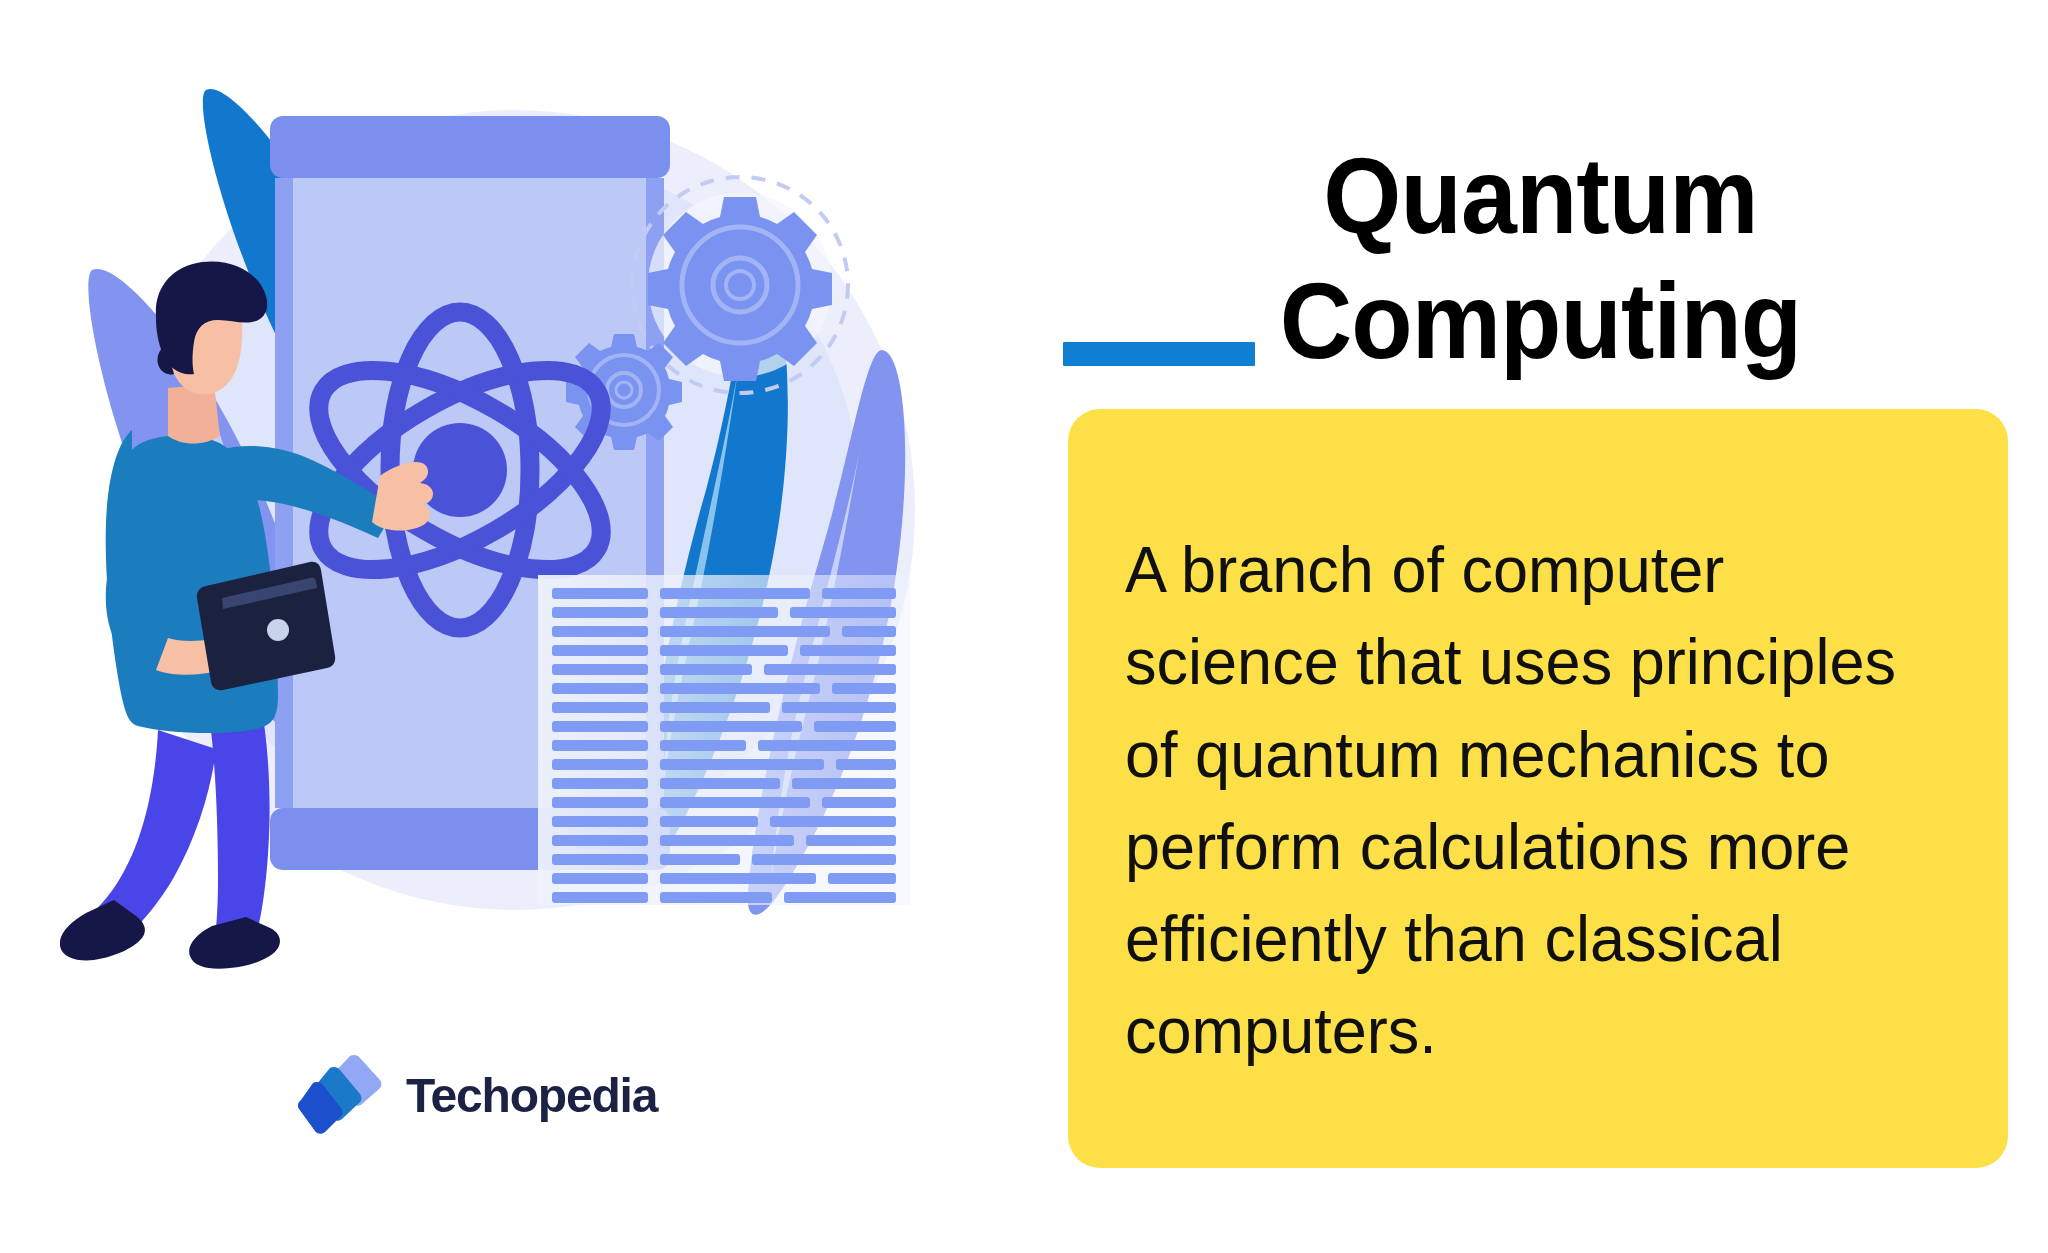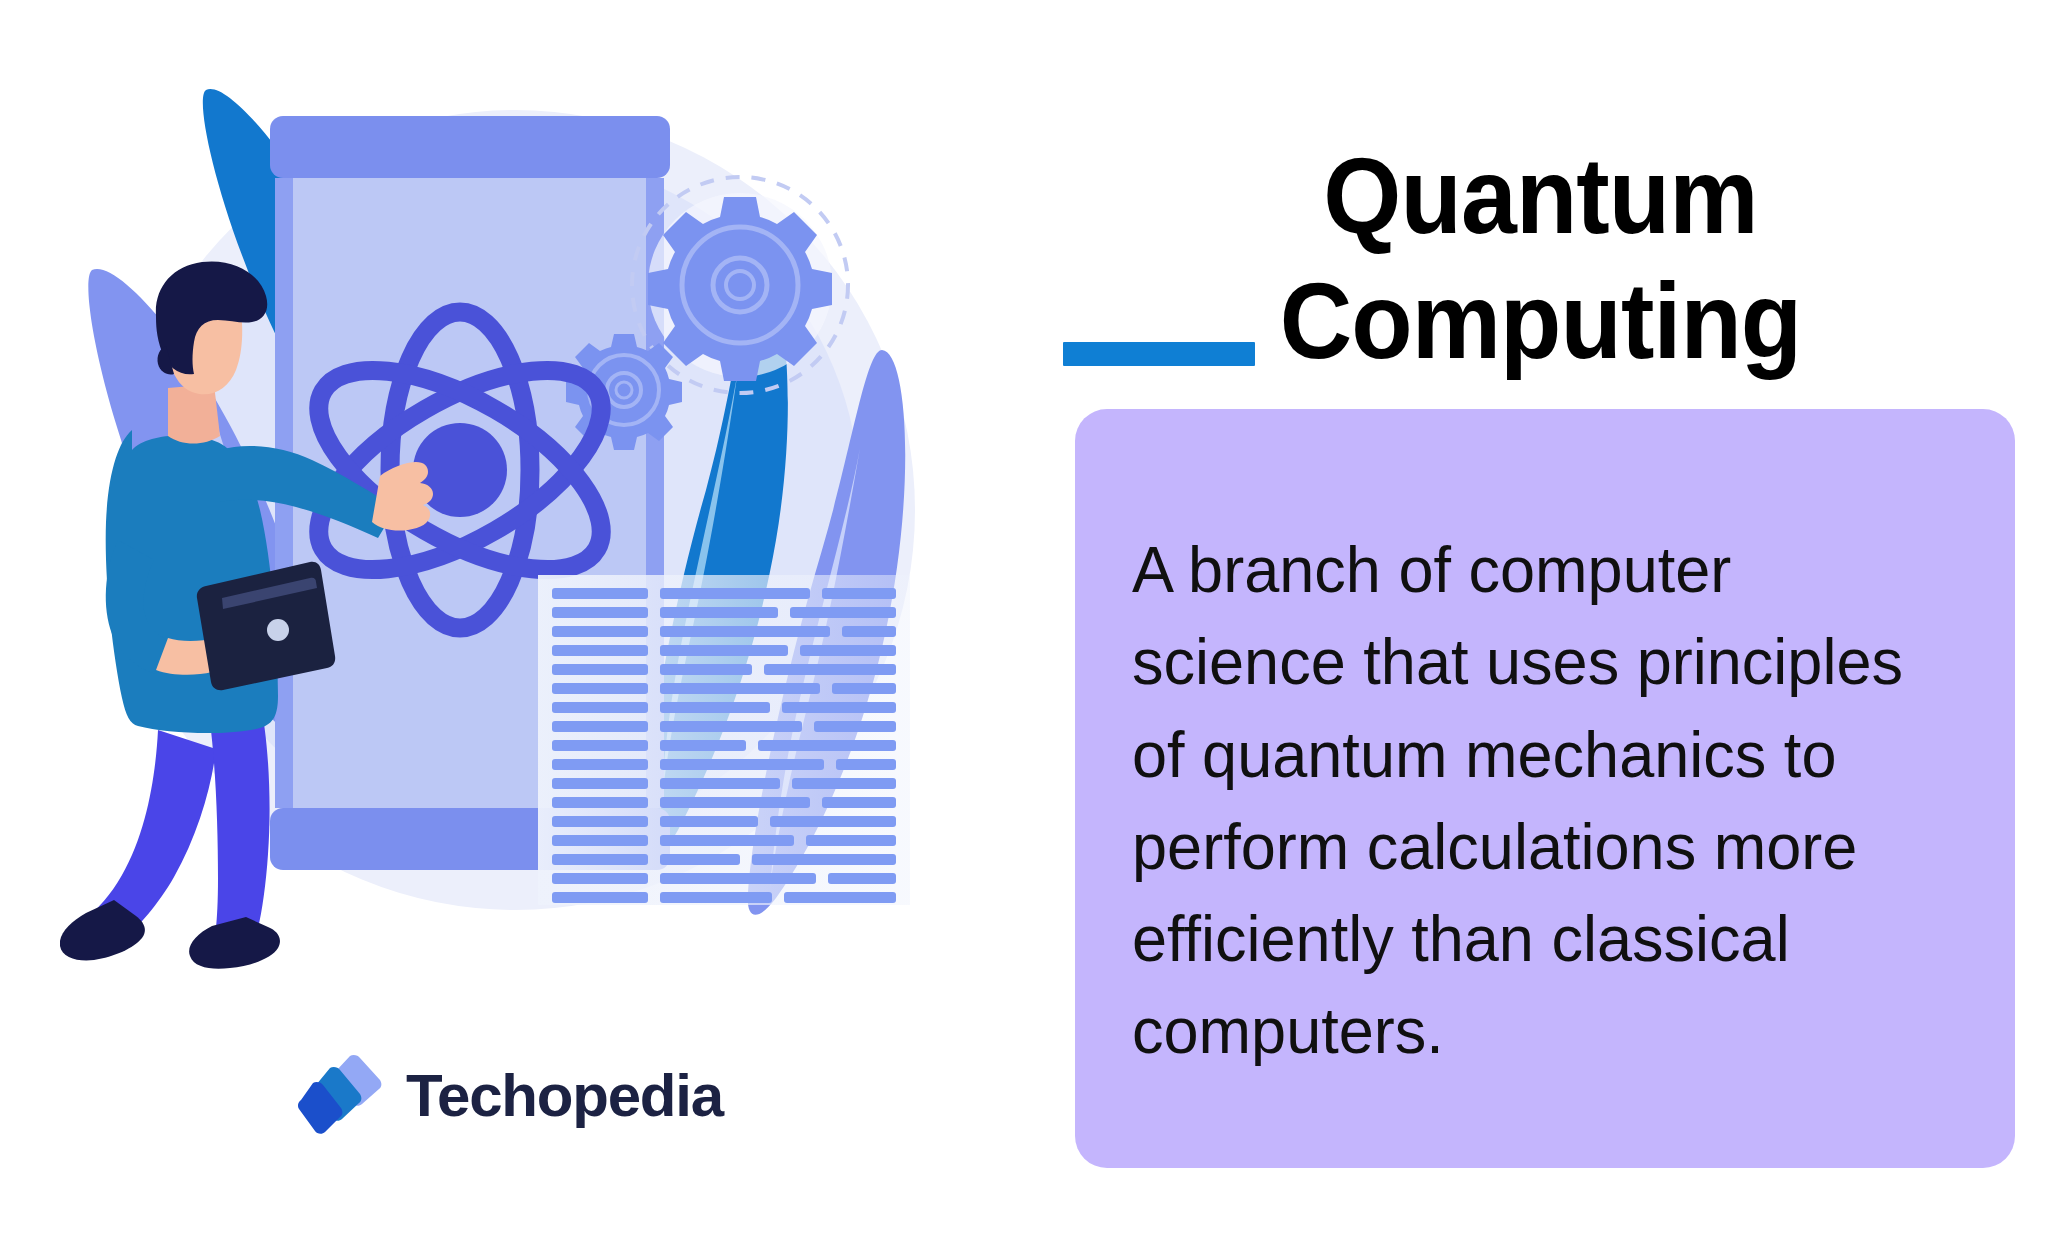--- a/index.html
+++ b/index.html
@@ -50,21 +50,21 @@
     gap: 20px;
   }
   #logo-mark {
     display: block;
     width: 88px;
     height: 86px;
   }
   #logo-word {
     font-family: "Liberation Sans", sans-serif;
     font-weight: bold;
-    font-size: 60px;
+    font-size: 48px;
     letter-spacing: -1.2px;
     color: #1c2243;
     line-height: 1;
     white-space: nowrap;
   }
 
   
   #right {
     position: absolute;
     left: 1063px;
@@ -99,23 +99,22 @@
     background: #0f7fd4;
     border-radius: 1px;
   }
 
   #desc-card {
     position: absolute;
     left: 5px;
     top: 405px;
     width: 940px;
     height: 759px;
-    background: #c4b5fd;
+    background: #fde047;
     border-radius: 32px;
-    margin-left: 7px;
   }
   #desc-text {
     position: absolute;
     left: 57px;
     top: 50px;
     width: 820px;
     font-family: "Liberation Sans Narrow", "Liberation Sans", sans-serif;
     font-size: 65px;
     line-height: 1.42;
     color: #101010;

